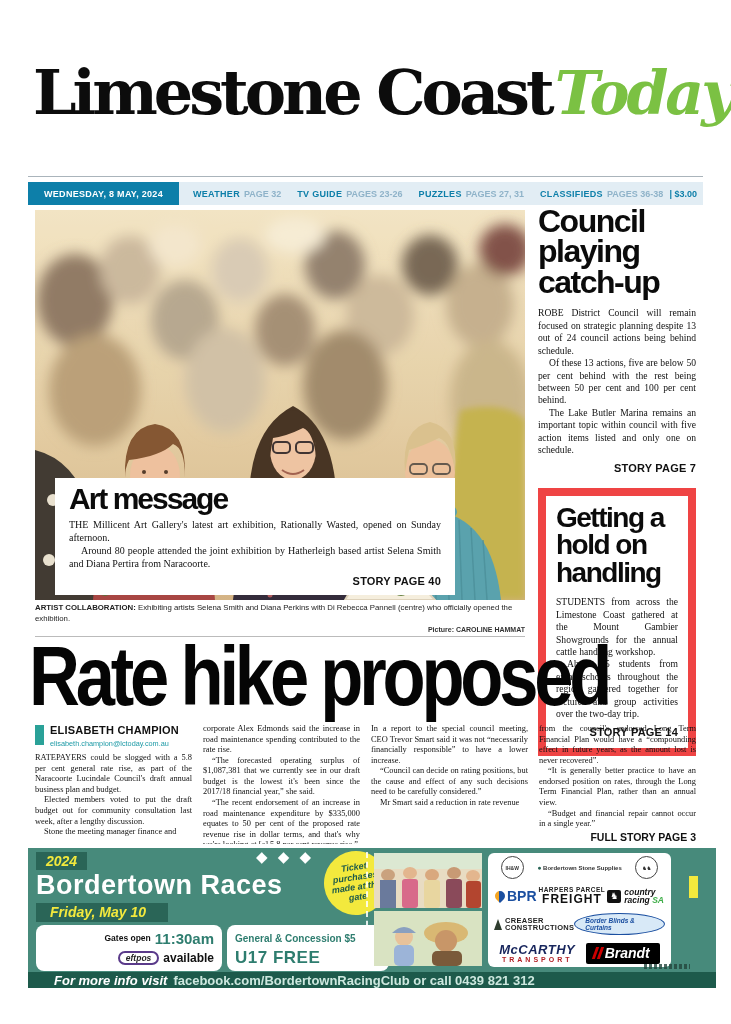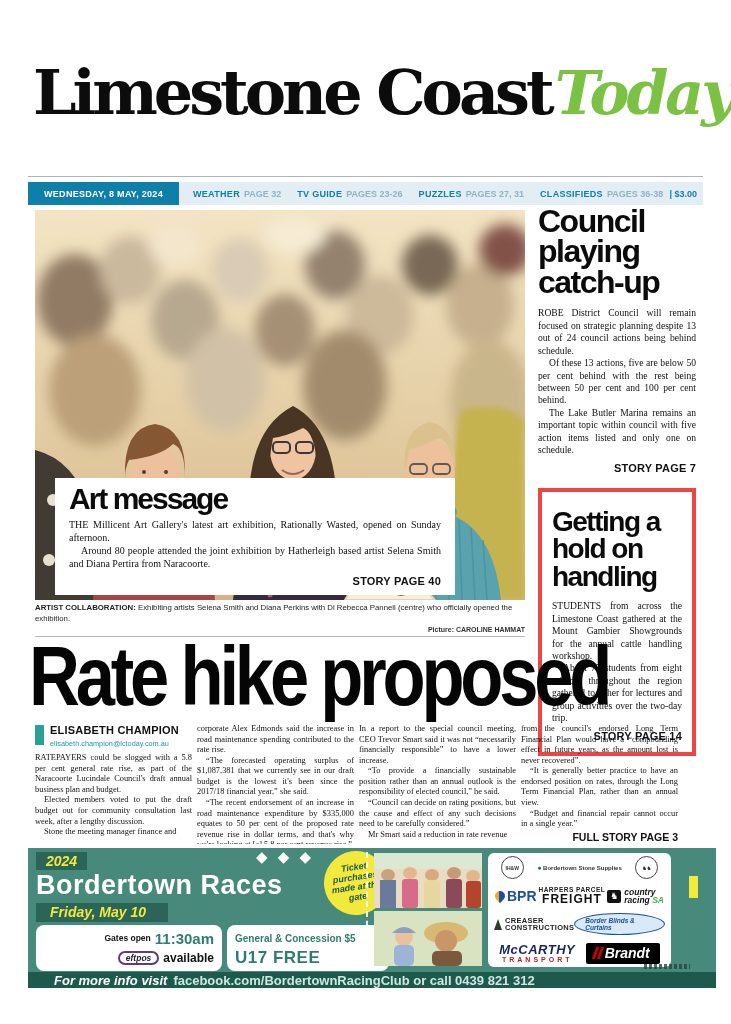--- a/index.html
+++ b/index.html
@@ -40,30 +40,30 @@
   .cap-bold{font-weight:bold;}
   .credit{text-align:right;font-weight:bold;font-size:7px;color:#333;margin-top:1px;}
 
   
   .right-col{position:absolute;left:538px;top:206px;width:158px;}
   .cond-head{margin:0;font-size:32px;line-height:.95;letter-spacing:-1.5px;color:#0b0b0b;font-weight:bold;}
   .news-body{font-family:"Liberation Serif",serif;font-size:9.6px;line-height:1.3;
              text-align:justify;margin-top:10px;}
   .news-body p{margin:0;}
   .news-body p.ind{text-indent:11px;}
-  .boxed{border:4px solid #ef4444;margin-top:14px;padding:16px 10px 10px 10px;}
+  .boxed{border:8px solid #ef4444;margin-top:14px;padding:8px 10px 10px 10px;}
   .boxed h2{margin:0;font-size:28px;line-height:.98;letter-spacing:-1.5px;color:#0b0b0b;}
 
   .mid-rule{position:absolute;left:35px;top:636px;width:490px;height:1px;background:#bbb;}
 
   
   .lead-headline{position:absolute;left:29px;top:638px;margin:0;white-space:nowrap;}
   .lead-headline span{display:inline-block;font-size:84px;font-weight:bold;letter-spacing:-5px;
                       line-height:.92;color:#050505;transform:scaleX(.84);transform-origin:left top;}
-  .article-cols{position:absolute;left:35px;top:724px;width:662px;height:120px;display:flex;gap:5px;overflow:hidden;}
+  .article-cols{position:absolute;left:35px;top:724px;width:662px;height:120px;display:flex;gap:11px;overflow:hidden;}
   .acol{width:157px;flex:0 0 157px;font-family:"Liberation Serif",serif;font-size:8.4px;
         line-height:1.26;text-align:justify;display:flex;flex-direction:column;}
   .acol p{margin:0;}
   .acol p.ind{text-indent:9px;}
   .byline-block{display:flex;align-items:flex-start;margin-bottom:5px;font-family:"Liberation Sans",sans-serif;}
   .byline-bar{width:9px;height:20px;background:#2aa198;margin-right:6px;margin-top:1px;}
   .byline-name{font-weight:bold;font-size:11px;letter-spacing:.2px;color:#111;}
   .byline-email{font-size:7.3px;color:#1d9aa6;margin-top:1px;}
   .full-story{margin-top:auto;text-align:right;font-family:"Liberation Sans",sans-serif;
               font-weight:bold;font-size:10.5px;}
@@ -336,21 +336,20 @@
       <p class="ind">Elected members voted to put the draft budget out for community consultation last week, after a lengthy discussion.</p>
       <p class="ind">Stone the meeting manager finance and</p>
     </div>
     <div class="acol">
       <p>corporate Alex Edmonds said the increase in road maintenance spending contributed to the rate rise.</p>
       <p class="ind">“The forecasted operating surplus of $1,087,381 that we currently see in our draft budget is the lowest it's been since the 2017/18 financial year,” she said.</p>
       <p class="ind">“The recent endorsement of an increase in road maintenance expenditure by $335,000 equates to 50 per cent of the proposed rate revenue rise in dollar terms, and that's why we're looking at [a] 5.8 per cent revenue rise.”</p>
     </div>
     <div class="acol">
       <p>In a report to the special council meeting, CEO Trevor Smart said it was not “necessarily financially responsible” to have a lower increase.</p>
-      <p class="ind">“To provide a financially sustainable position rather than an annual outlook is the responsibility of elected council,” he said.</p>
       <p class="ind">“Council can decide on rating positions, but the cause and effect of any such decisions need to be carefully considered.”</p>
       <p class="ind">Mr Smart said a reduction in rate revenue</p>
     </div>
     <div class="acol">
       <p>from the council's endorsed Long Term Financial Plan would have a “compounding effect in future years, as the amount lost is never recovered”.</p>
       <p class="ind">“It is generally better practice to have an endorsed position on rates, through the Long Term Financial Plan, rather than an annual view.</p>
       <p class="ind">“Budget and financial repair cannot occur in a single year.”</p>
       <div class="full-story">FULL STORY PAGE 3</div>
     </div>
   </div>

